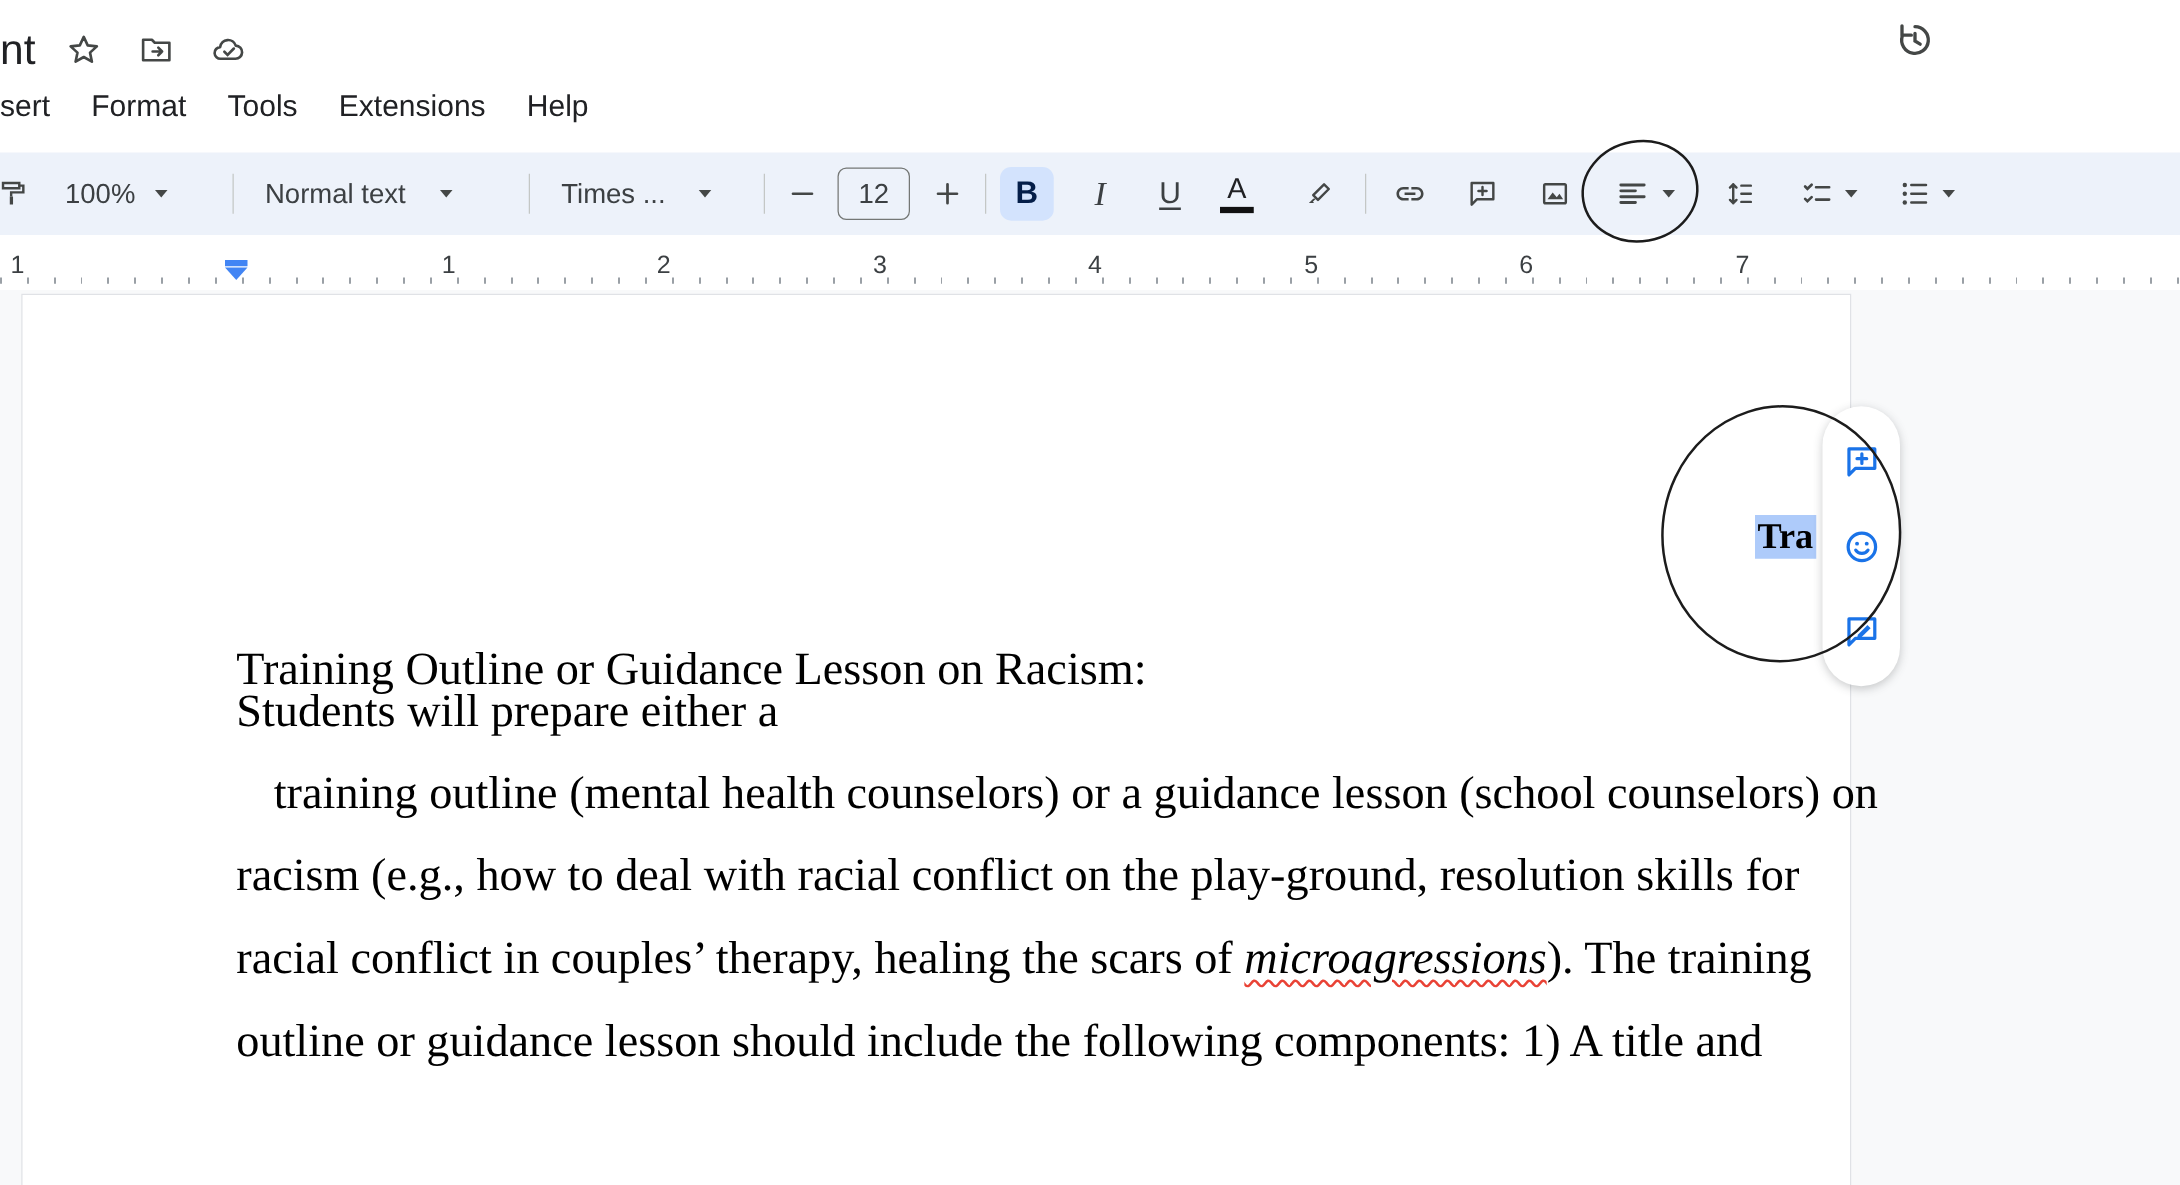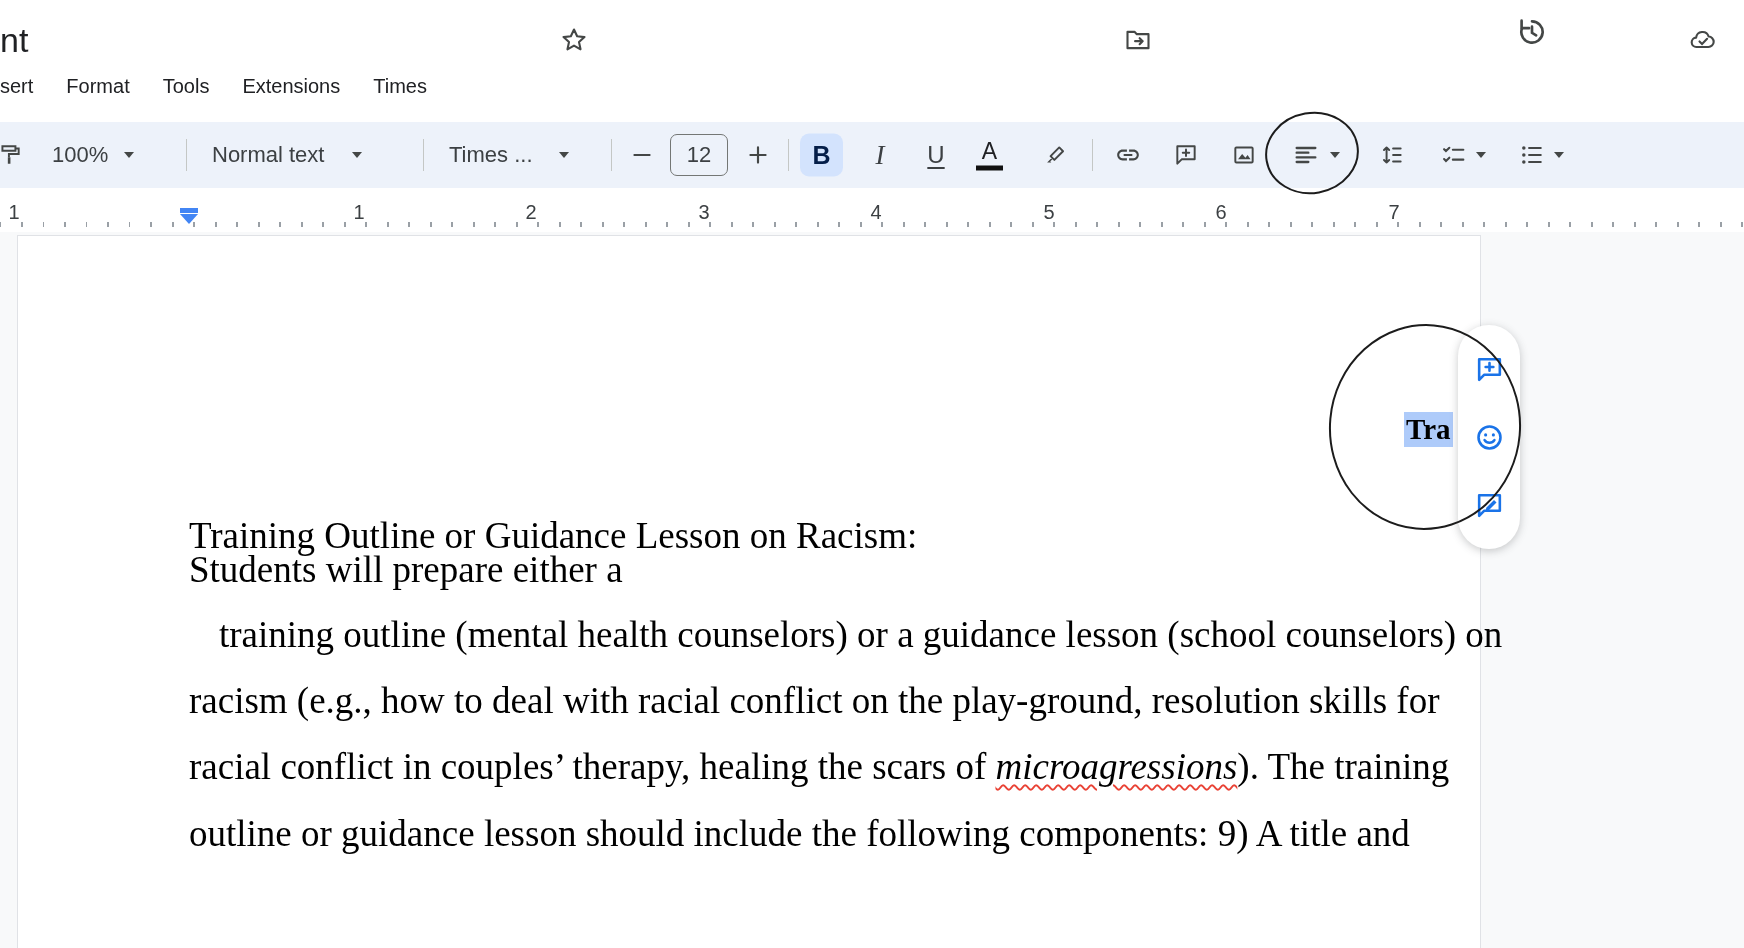--- a/index.html
+++ b/index.html
@@ -1,30 +1,30 @@
 <!DOCTYPE html>
 <html><head>
 <meta charset="utf-8">
 <style>
   html,body{margin:0;padding:0;width:1744px;height:948px;overflow:hidden;background:#fff;
     font-family:"Liberation Sans", sans-serif;}
   .screen{position:relative;width:1744px;height:948px;}
   button{background:none;border:none;padding:0;cursor:pointer;font-family:inherit;}
 
   
-  .titlebar{position:absolute;left:0;top:14px;height:52px;width:100%;display:flex;align-items:center;justify-content:space-between;}
+  .titlebar{position:absolute;left:0;top:14px;height:52px;width:100%;display:flex;align-items:center;}
   .doc-title{font-size:34px;color:#202124;margin-right:22px;}
   .tb-top-icon{width:34px;height:34px;display:flex;align-items:center;justify-content:center;margin-right:24px;}
   .tb-top-icon svg{width:28px;height:28px;display:block;}
   .history-btn{position:absolute;left:1512px;top:12px;width:40px;height:40px;display:flex;align-items:center;justify-content:center;}
   .history-btn svg{width:32px;height:32px;}
 
   
   .menubar{position:absolute;left:0;top:66px;height:40px;display:flex;align-items:center;gap:33px;}
-  .menu-item{font-size:20px;color:#202124;line-height:40px;}
+  .menu-item{font-size:24px;color:#202124;line-height:40px;}
 
   
   .toolbar{position:absolute;left:-40px;top:122px;height:66px;width:1824px;background:#edf2fa;border-radius:33px;overflow:hidden;}
   .toolbar-inner{position:absolute;left:40px;top:0;height:100%;width:1744px;padding-left:36px;}
   .tctl{position:absolute;top:50%;transform:translateY(-50%);display:flex;align-items:center;}
   .tlabel{font-size:22px;color:#3c4043;}
   .chev{width:0;height:0;border-left:5px solid transparent;border-right:5px solid transparent;border-top:6px solid #444746;}
   .tdivider{position:absolute;top:50%;transform:translateY(-50%);width:1px;height:32px;background:#c4c7c5;}
   .iconbtn{width:40px;height:40px;display:flex;align-items:center;justify-content:center;border-radius:50%;}
   .iconbtn svg{width:26px;height:26px;display:block;}
@@ -95,21 +95,21 @@
         <path d="M4.2 3.5v5.6h5.6" fill="none" stroke="#444746" stroke-width="2" stroke-linejoin="round" stroke-linecap="round"></path>
         <path d="M12 8v4.6l3.1 1.9" fill="none" stroke="#444746" stroke-width="2" stroke-linecap="round"></path>
       </svg>
   </button>
 
   <nav class="menubar">
     <span class="menu-item">sert</span>
     <span class="menu-item">Format</span>
     <span class="menu-item">Tools</span>
     <span class="menu-item">Extensions</span>
-    <span class="menu-item">Times</span>
+    <span class="menu-item">Help</span>
   </nav>
 
   <div class="toolbar">
     <div class="toolbar-inner">
 
       <button class="tctl iconbtn" style="left:-10px;">
         <svg viewBox="0 0 24 24" fill="none" stroke="#444746" stroke-width="1.8">
             <path d="M5 4h12v4H5z"></path>
             <path d="M17 6h3v5h-9v3"></path>
             <path d="M10 14h2.4v6H10z" fill="#444746" stroke="none"></path>
@@ -243,21 +243,21 @@
     </div>
   </div>
 
   <div class="canvas">
     <div class="page">
       <div class="docline" style="top:278px;">Training Outline or Guidance Lesson on Racism:</div>
       <div class="docline" style="top:312px;">Students will prepare either a</div>
       <div class="docline" style="top:377px;margin-left:30px;">training outline (mental health counselors) or a guidance lesson (school counselors) on</div>
       <div class="docline" style="top:443px;">racism (e.g., how to deal with racial conflict on the play-ground, resolution skills for</div>
       <div class="docline" style="top:509px;"><span>racial conflict in couples’ therapy, healing the scars of </span><span class="misspelled">microagressions</span><span>). The training</span></div>
-      <div class="docline" style="top:576px;">outline or guidance lesson should include the following components: 9) A title and</div>
+      <div class="docline" style="top:576px;">outline or guidance lesson should include the following components: 1) A title and</div>
       <span class="selection">Tra</span>
     </div>
 
     <div class="float-panel">
       <button>
         <svg viewBox="0 0 24 24" fill="none" stroke="#1a73e8" stroke-width="2">
             <path d="M4 4h16v12H8l-4 4z" stroke-linejoin="round"></path>
             <path d="M12 7v6M9 10h6" stroke-linecap="round"></path>
           </svg>
       </button>

